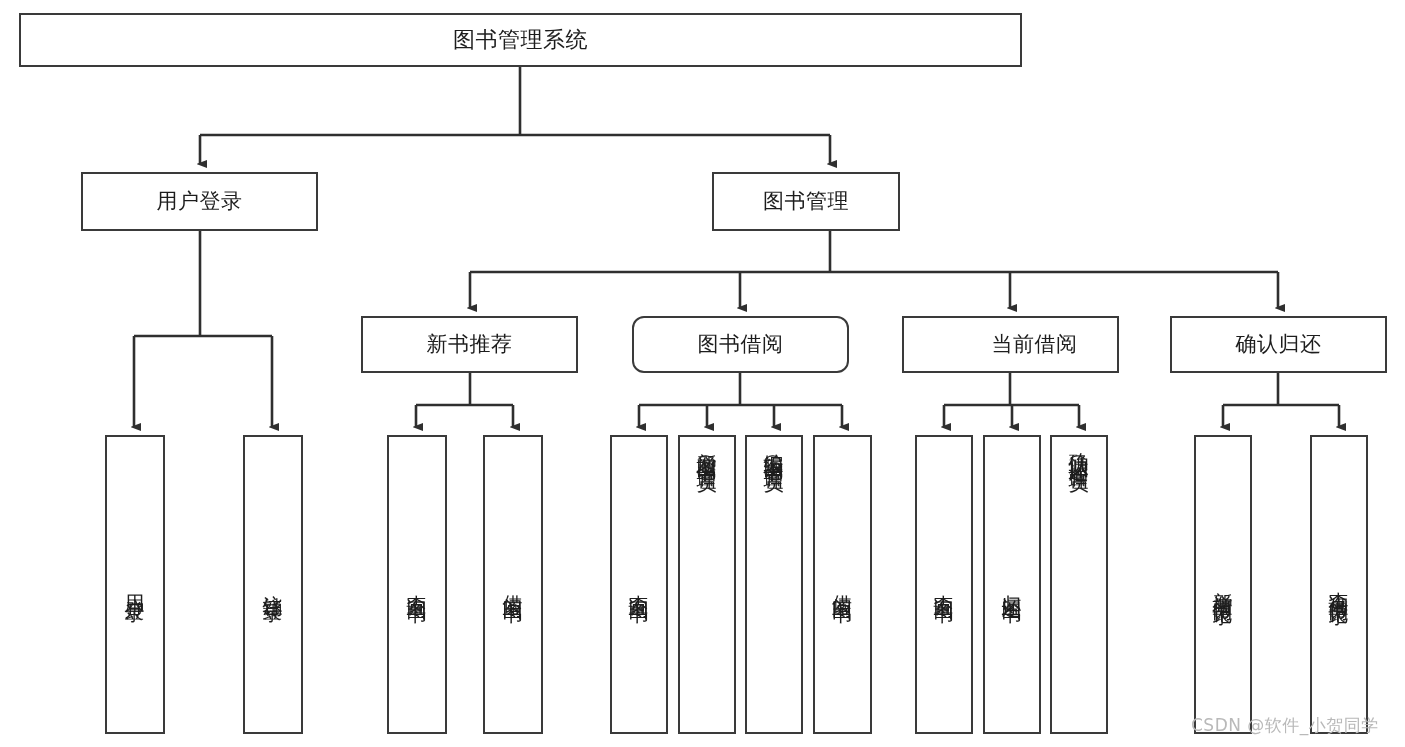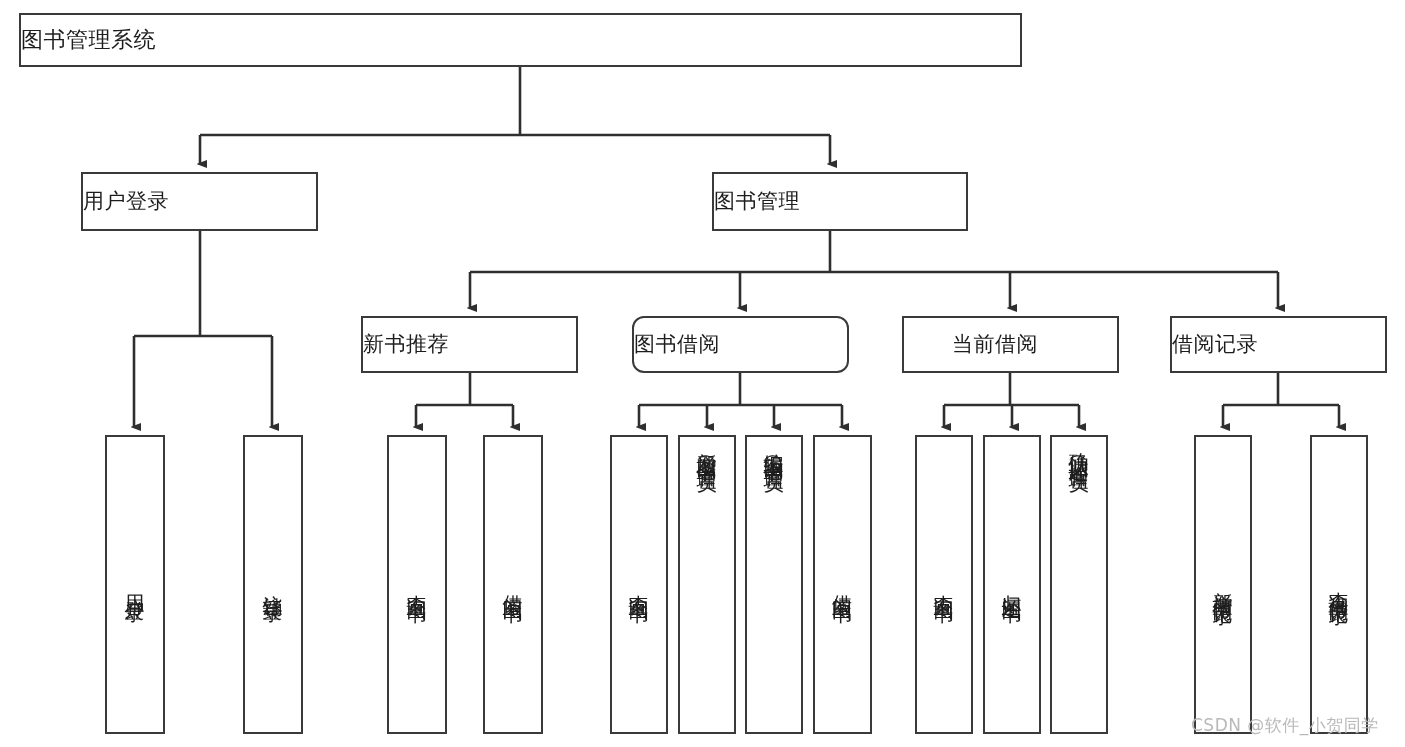--- a/index.html
+++ b/index.html
@@ -25,21 +25,21 @@
     width: 1405px;
     height: 747px;
   }
   .node {
     position: absolute;
     box-sizing: border-box;
     border: 2px solid #3a3a3a;
     background: #ffffff;
     display: flex;
     align-items: center;
-    justify-content: flex-start;
+    justify-content: center;
     color: #1d1d1d;
   }
   .node-label {
     font-size: 21px;
     line-height: 1.15;
     letter-spacing: 0.5px;
     white-space: nowrap;
   }
   .node-root .node-label { font-size: 22px; }
   .node-l2 .node-label { font-size: 21px; }
@@ -124,38 +124,38 @@
   </svg>
 
   <div class="node node-root" style="left:19px; top:13px; width:1003px; height:54px;">
     <span class="node-label">图书管理系统</span>
   </div>
 
   <div class="node node-l2" style="left:81px; top:172px; width:237px; height:59px;">
     <span class="node-label">用户登录</span>
   </div>
 
-  <div class="node node-l2" style="left:712px; top:172px; width:256px; height:59px;">
+  <div class="node node-l2" style="left:712px; top:172px; width:188px; height:59px;">
     <span class="node-label">图书管理</span>
   </div>
 
   <div class="node node-l3" style="left:361px; top:316px; width:217px; height:57px;">
     <span class="node-label">新书推荐</span>
   </div>
 
   <div class="node node-l3" style="left:632px; top:316px; width:217px; height:57px;border-radius:12px;">
     <span class="node-label">图书借阅</span>
   </div>
 
   <div class="node node-l3" style="left:902px; top:316px; width:217px; height:57px;padding-left:48px;">
     <span class="node-label">当前借阅</span>
   </div>
 
   <div class="node node-l3" style="left:1170px; top:316px; width:217px; height:57px;">
-    <span class="node-label">借阅记录</span>
+    <span class="node-label">确认归还</span>
   </div>
 
   <div class="node node-leaf align-middle" style="left:105px; top:435px; width:60px; height:299px;">
     <span class="node-label">用户登录</span>
   </div>
 
   <div class="node node-leaf align-middle" style="left:243px; top:435px; width:60px; height:299px;">
     <span class="node-label">注销登录</span>
   </div>
 

